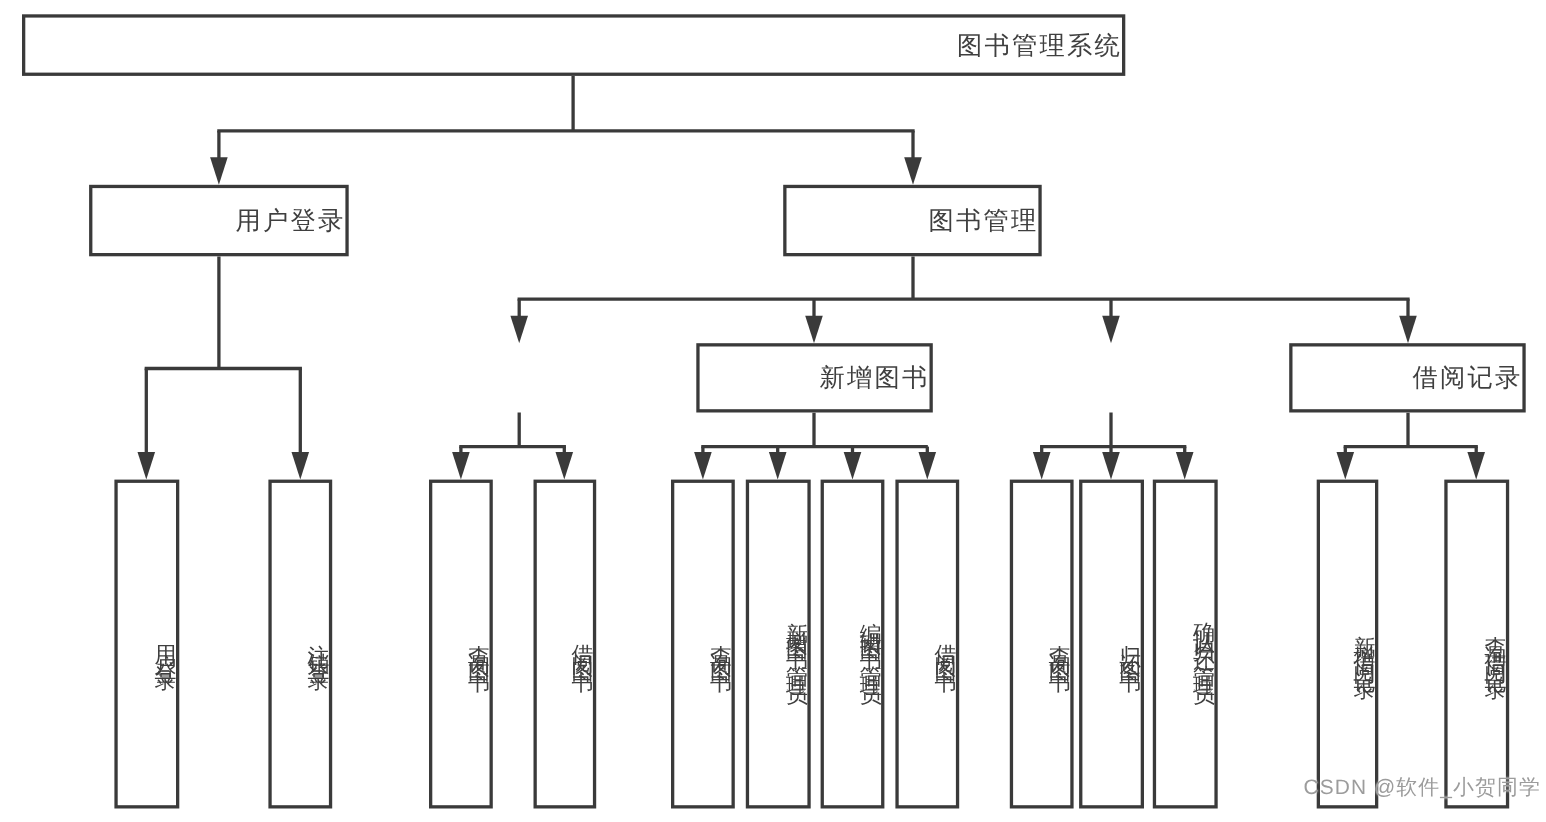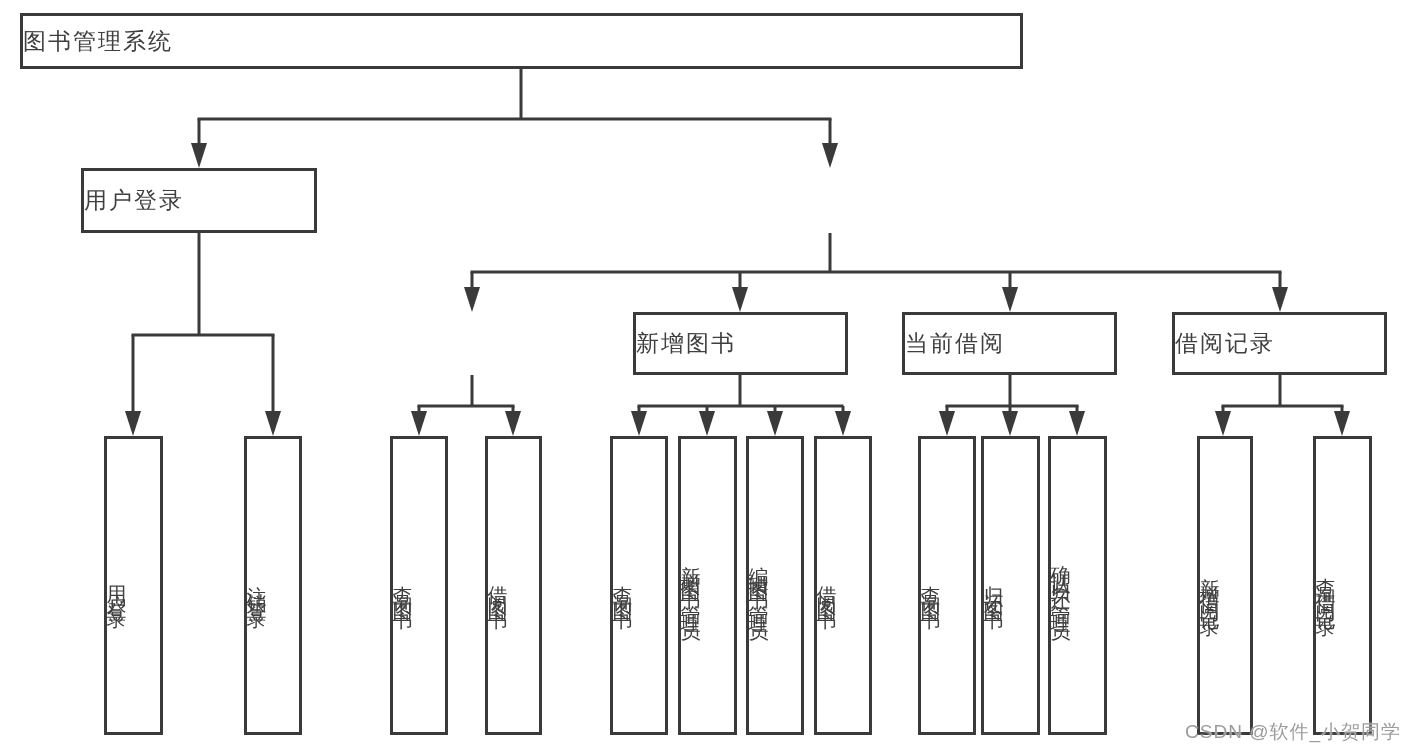--- a/index.html
+++ b/index.html
@@ -18,21 +18,21 @@
     width: 1405px; height: 747px;
     pointer-events: none;
   }
   .box {
     position: absolute;
     box-sizing: border-box;
     border: 3px solid #3a3a3a;
     background: #ffffff;
     display: flex;
     align-items: center;
-    justify-content: flex-start;
+    justify-content: flex-end;
   }
   .box.h .lbl {
     font-size: 23px;
     letter-spacing: 2px;
     white-space: nowrap;
     color: #3f3f3f;
   }
   .box.v .lbl {
     writing-mode: vertical-rl;
     text-orientation: mixed;
@@ -59,21 +59,21 @@
   .n-bb-edit-book      { left: 746px;  width: 58px; }
   .n-bb-borrow-book    { left: 814px;  width: 58px; }
   .n-cb-query-book     { left: 918px;  width: 58px; }
   .n-cb-return-book    { left: 981px;  width: 59px; }
   .n-cb-confirm-return { left: 1048px; width: 59px; }
   .n-br-add-record     { left: 1197px; width: 56px; }
   .n-br-query-record   { left: 1313px; width: 59px; }
   .watermark {
     position: absolute;
     right: 4px;
-    bottom: 2px;
+    bottom: 18px;
     font-size: 19px;
     letter-spacing: 1px;
     color: #9c9c9c;
     text-shadow: 0 0 2px #ffffff;
     white-space: nowrap;
   }
 </style>
 </head>
 <body>
 
@@ -144,27 +144,27 @@
     </g>
   </svg>
 
   <div class="box h n-root">
     <span class="lbl">图书管理系统</span>
   </div>
 
   <div class="box h n-user-login">
     <span class="lbl">用户登录</span>
   </div>
+  <div class="box h n-book-mgmt">
+    <span class="lbl">图书管理</span>
+  </div>
 
   <div class="box h n-book-borrow">
     <span class="lbl">新增图书</span>
   </div>
-  <div class="box h n-current-borrow">
-    <span class="lbl">当前借阅</span>
-  </div>
   <div class="box h n-borrow-record">
     <span class="lbl">借阅记录</span>
   </div>
 
   <div class="box v leaf n-leaf-user-login">
     <span class="lbl">用户登录</span>
   </div>
   <div class="box v leaf n-leaf-logout">
     <span class="lbl">注销登录</span>
   </div>

